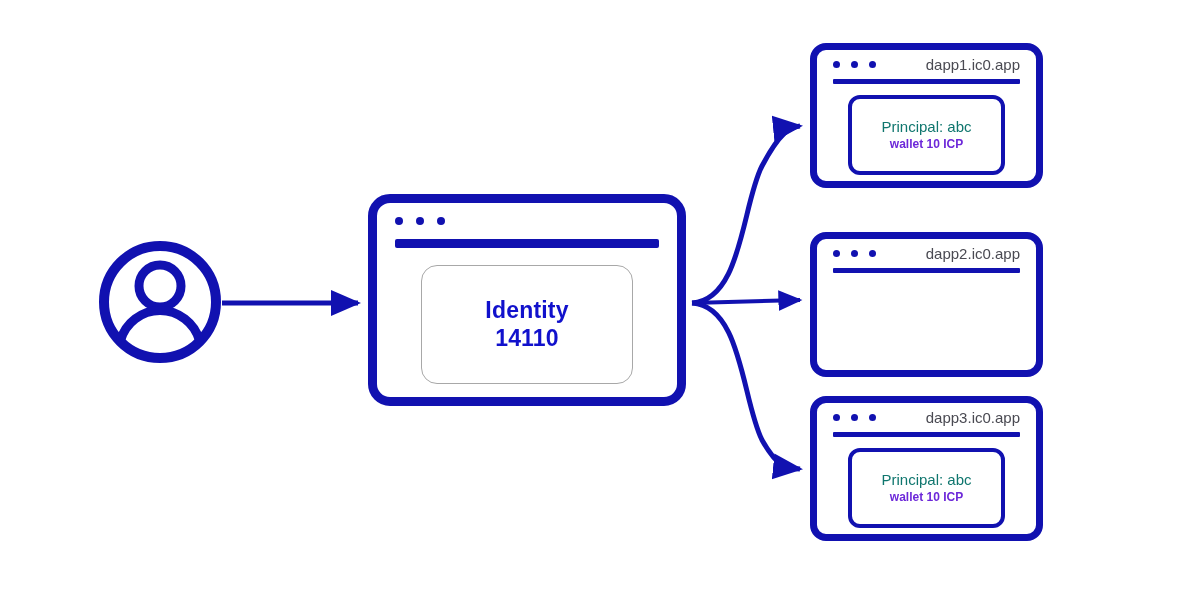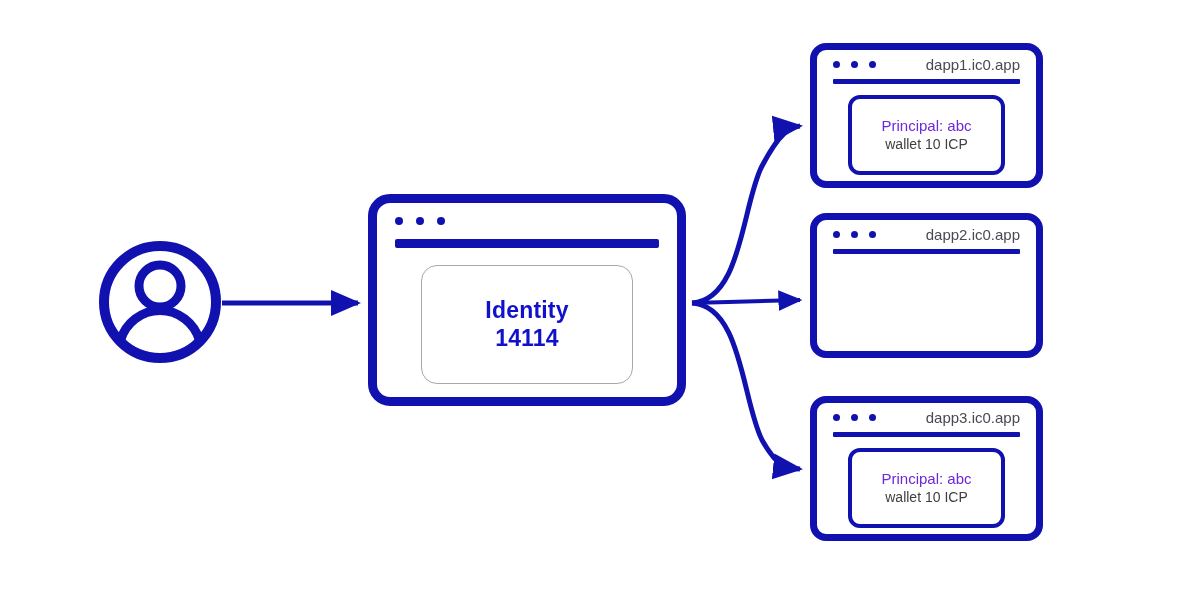--- a/index.html
+++ b/index.html
@@ -99,21 +99,21 @@
     position: absolute;
     left: 810px;
     width: 233px;
     height: 145px;
     box-sizing: border-box;
     border: 7px solid #1111B0;
     border-radius: 16px;
     background: #ffffff;
   }
   #dapp-1 { top: 43px; }
-  #dapp-2 { top: 213px; }
+  #dapp-2 { top: 232px; }
   #dapp-3 { top: 396px; padding-left: 36px; }
 
   .dapp-dots {
     position: absolute;
     left: 16px;
     top: 11px;
     display: flex;
     gap: 11px;
   }
   .dapp-dots i {
@@ -151,29 +151,29 @@
     border: 4px solid #1111B0;
     border-radius: 12px;
     background: #ffffff;
     display: flex;
     flex-direction: column;
     align-items: center;
     justify-content: center;
     gap: 1px;
   }
   .dapp-card .principal {
-    color: #6d28d9;
+    color: #0f766e;
     font-size: 15px;
     line-height: 1.28;
     white-space: nowrap;
   }
   .dapp-card .wallet {
-    color: #404040;
-    font-weight: normal;
-    font-size: 14px;
+    color: #6d28d9;
+    font-weight: bold;
+    font-size: 12px;
     line-height: 1.28;
     white-space: nowrap;
   }
 </style>
 </head>
 <body>
 
 <div id="canvas">
 
   <svg id="wires" viewBox="0 0 1200 600" xmlns="http://www.w3.org/2000/svg">
@@ -200,21 +200,21 @@
 
   <div class="identity-window">
     <div class="id-dots">
       <i></i>
       <i></i>
       <i></i>
     </div>
     <div class="id-urlbar"></div>
     <div class="identity-card">
       <div class="line">Identity</div>
-      <div class="line">14114</div>
+      <div class="line">14110</div>
     </div>
   </div>
 
   <div class="dapp" id="dapp-1">
     <div class="dapp-dots">
       <i></i>
       <i></i>
       <i></i>
     </div>
     <div class="dapp-domain">dapp1.ic0.app</div>

